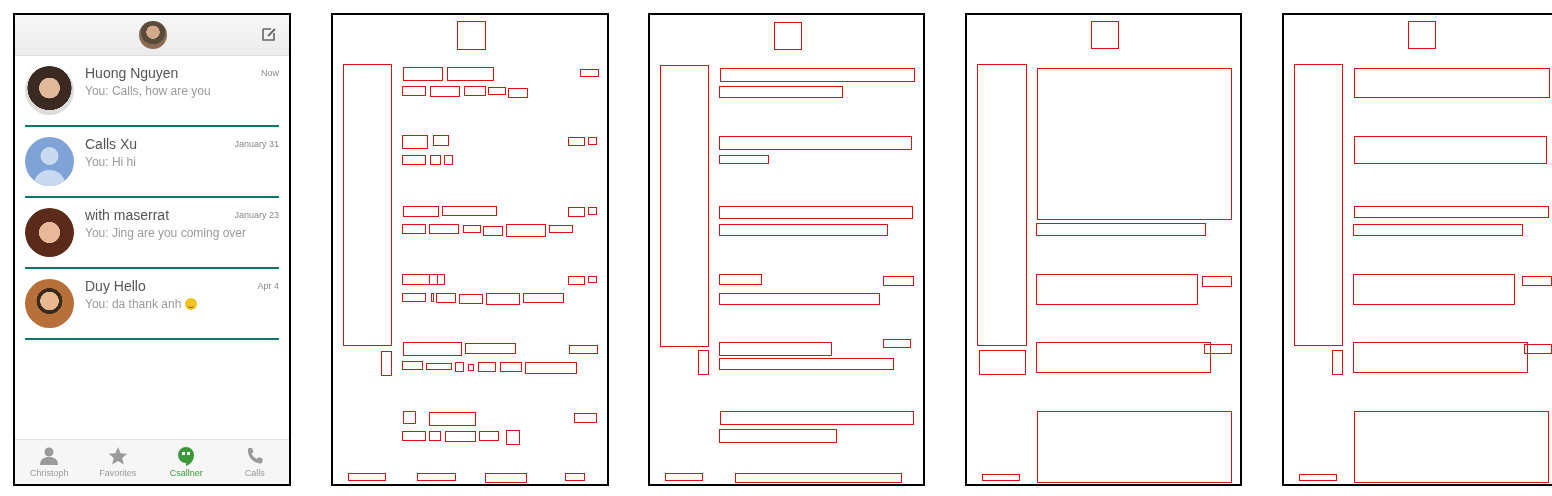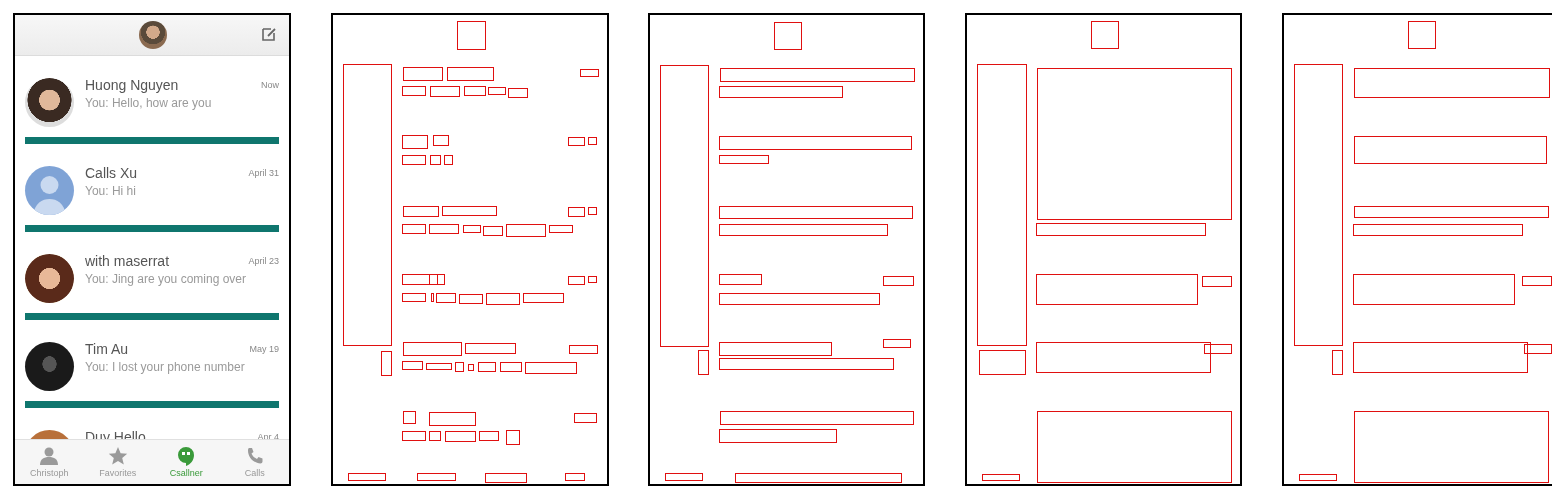--- a/index.html
+++ b/index.html
@@ -9,21 +9,21 @@
   #f1{left:331px;width:278px;}
   #f2{left:648px;width:277px;}
   #f3{left:965px;width:277px;}
   #f4{left:1282px;width:280px;}
 
   
   .hdr{position:absolute;left:0;top:0;right:0;height:40px;background:linear-gradient(#f7f7f7,#ececec);border-bottom:1px solid #dcdcdc;}
   .hdr .me{position:absolute;left:124px;top:6px;width:28px;height:28px;border-radius:50%;background:radial-gradient(circle at 50% 40%,#d2a98a 0 30%,#5a4a3a 31% 55%,#8a6a50 56%);}
   .hdr .compose{position:absolute;right:12px;top:11px;width:16px;height:16px;}
   .list{position:absolute;left:0;right:0;top:41px;bottom:44px;overflow:hidden;}
-  .row{position:relative;height:69px;border-bottom:7px solid #0f766e;margin:12px 10px 0 10px;}
+  .row{position:relative;height:69px;border-bottom:2px solid #0f766e;margin:0 10px 0 10px;}
   .row .av{position:absolute;left:0;top:10px;width:49px;height:49px;border-radius:50%;overflow:hidden;}
   .row .name{position:absolute;left:60px;top:9px;font-size:14px;color:#555;}
   .row .snip{position:absolute;left:60px;top:28px;font-size:12px;color:#9a9a9a;white-space:nowrap;}
   .row .time{position:absolute;right:0;top:12px;font-size:9px;color:#888;}
   .emoji{display:inline-block;width:12px;height:12px;border-radius:50%;background:#f3c31b;vertical-align:-2px;margin-left:4px;position:relative;}
   .emoji:after{content:"";position:absolute;left:3px;top:6px;width:6px;height:3px;border-bottom:1.5px solid #7a5a00;border-radius:0 0 4px 4px;}
   .nav{position:absolute;left:0;right:0;bottom:0;height:44px;background:#f6f6f6;border-top:1px solid #e0e0e0;display:flex;}
   .nav .item{flex:1;text-align:center;position:relative;}
   .nav .ic{display:block;margin:6px auto 0;width:20px;height:20px;}
   .nav .lbl{display:block;font-size:9px;color:#999;margin-top:2px;}
@@ -41,45 +41,39 @@
     <svg class="compose" viewBox="0 0 16 16">
       <path d="M2 3h8M2 3v11h11V7" fill="none" stroke="#666" stroke-width="1.6"></path>
       <path d="M7 10l7-7" stroke="#666" stroke-width="1.8"></path>
     </svg>
   </div>
 
   <div class="list">
     <div class="row">
       <div class="av" style="background:radial-gradient(circle at 50% 45%,#e0b89a 0 28%,#3a2a22 29% 60%,#ddd 61%);"></div>
       <span class="name">Huong Nguyen</span>
-      <span class="snip">You: Hello, how are you</span>
+      <span class="snip">You: Calls, how are you</span>
       <span class="time">Now</span>
     </div>
     <div class="row">
       <div class="av" style="background:#7fa3d6;">
         <svg viewBox="0 0 49 49" width="49" height="49">
             <circle cx="24.5" cy="19" r="9" fill="#c9d9f0"></circle>
             <path d="M8 49c2-12 9-16 16.5-16S39 37 41 49z" fill="#c9d9f0"></path>
           </svg>
       </div>
       <span class="name">Calls Xu</span>
       <span class="snip">You: Hi hi</span>
-      <span class="time">April 31</span>
+      <span class="time">January 31</span>
     </div>
     <div class="row">
       <div class="av" style="background:radial-gradient(circle at 50% 50%,#e8b898 0 30%,#5a2a1a 31% 70%,#b89a6a 71%);"></div>
       <span class="name">with maserrat</span>
       <span class="snip">You: Jing are you coming over</span>
-      <span class="time">April 23</span>
-    </div>
-    <div class="row">
-      <div class="av" style="background:radial-gradient(ellipse at 50% 45%,#555 0 20%,#1a1a1a 21%);"></div>
-      <span class="name">Tim Au</span>
-      <span class="snip">You: I lost your phone number</span>
-      <span class="time">May 19</span>
+      <span class="time">January 23</span>
     </div>
     <div class="row">
       <div class="av" style="background:radial-gradient(circle at 50% 45%,#e8b890 0 25%,#3a2a1a 26% 35%,#b8703a 36%);"></div>
       <span class="name">Duy Hello</span>
       <span class="snip"><span>You: da thank anh</span><span class="emoji"></span></span>
       <span class="time">Apr 4</span>
     </div>
   </div>
 
   <div class="nav">

